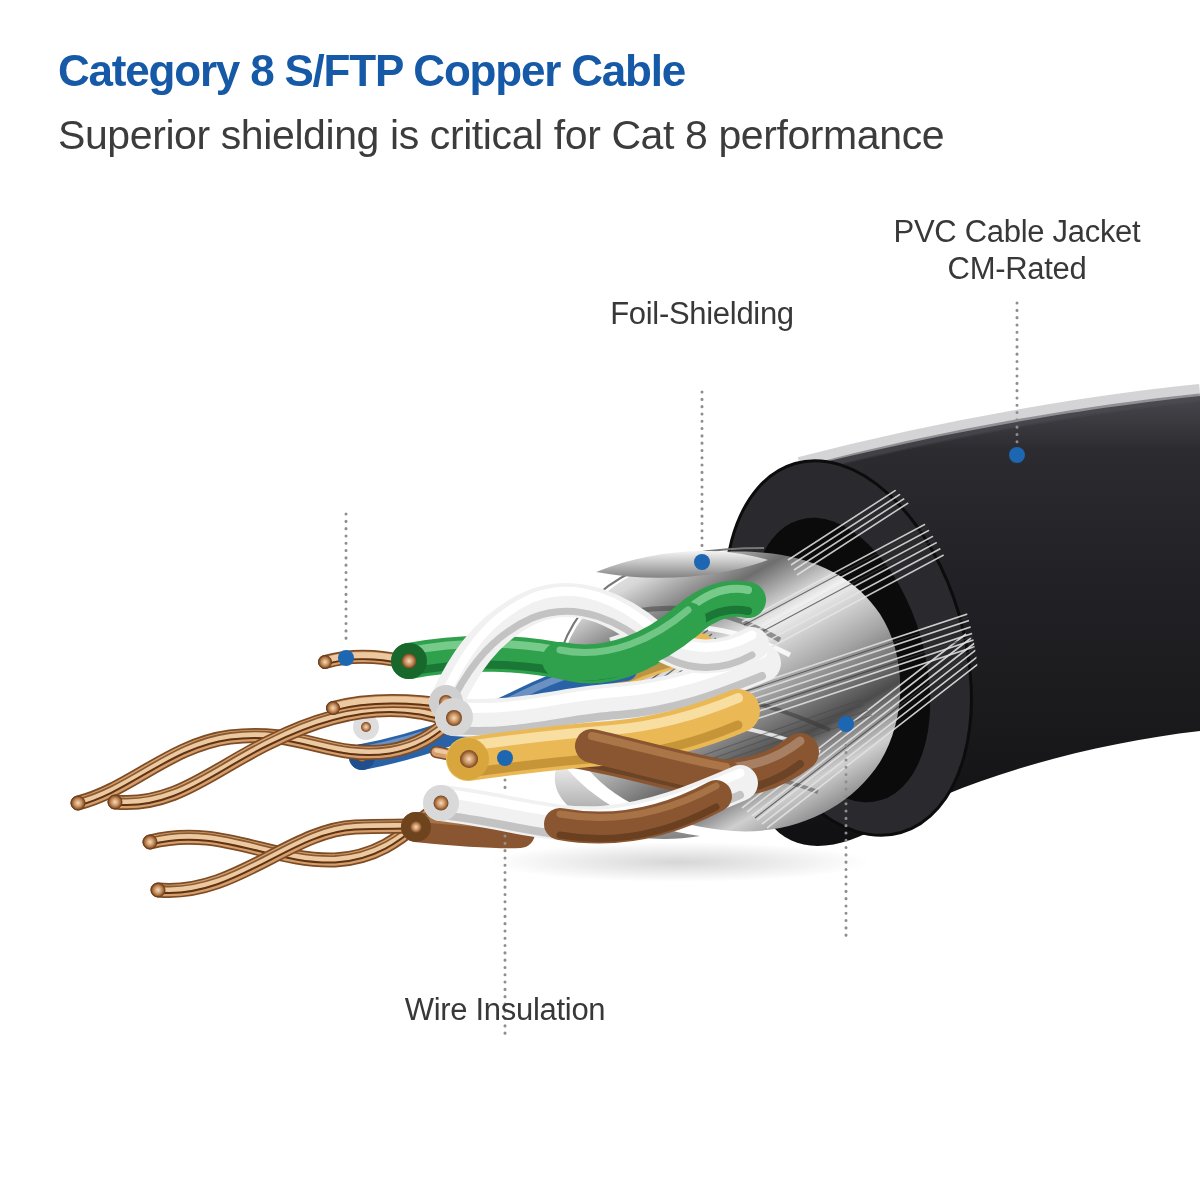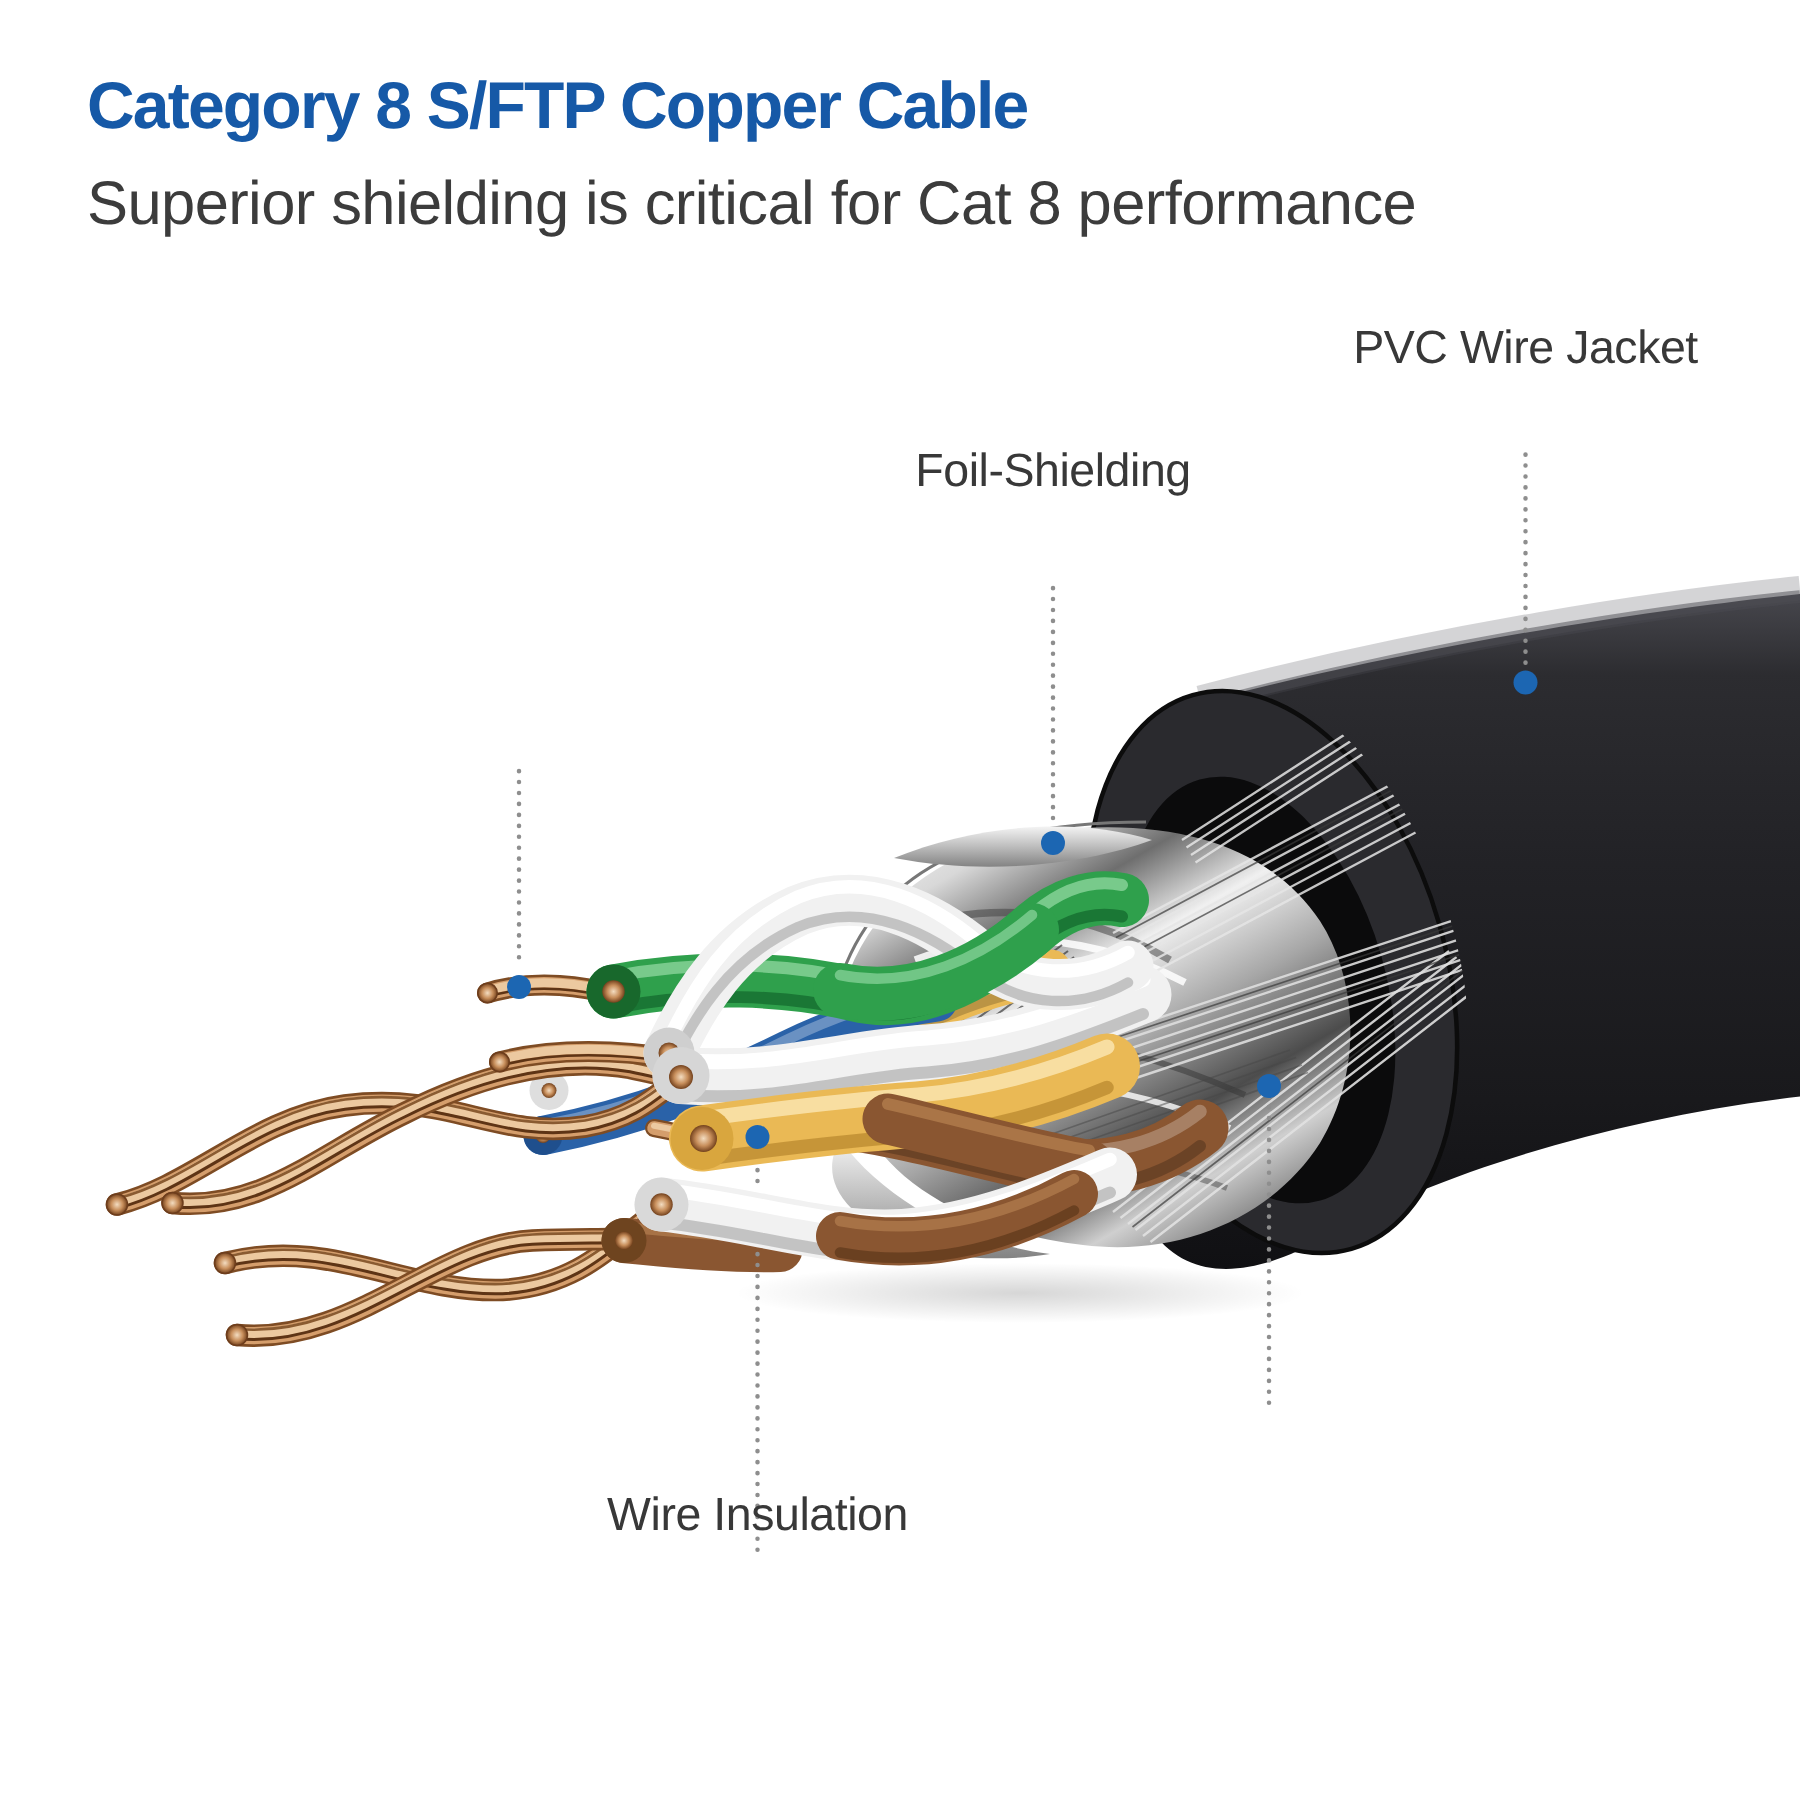--- a/index.html
+++ b/index.html
@@ -302,21 +302,22 @@
       <path class="leader" d="M 505 780 L 505 790"></path>
       <path class="leader" d="M 505 836 L 505 1040"></path>
       <circle class="bdot" cx="505" cy="758" r="8"></circle>
     </g>
   </svg>
 
   <div class="title">Category 8 S/FTP Copper Cable</div>
   <div class="subtitle">Superior shielding is critical for Cat 8 performance</div>
 
   <div class="callout" style="left:1017px;top:213px">
-    <div>PVC Wire Jacket</div>
+    <div>PVC Cable Jacket</div>
+    <div>CM-Rated</div>
   </div>
 
   <div class="callout" style="left:702px;top:295px">
     <div>Foil-Shielding</div>
   </div>
 
 
 
   <div class="callout" style="left:505px;top:991px">
     <div>Wire Insulation</div>

